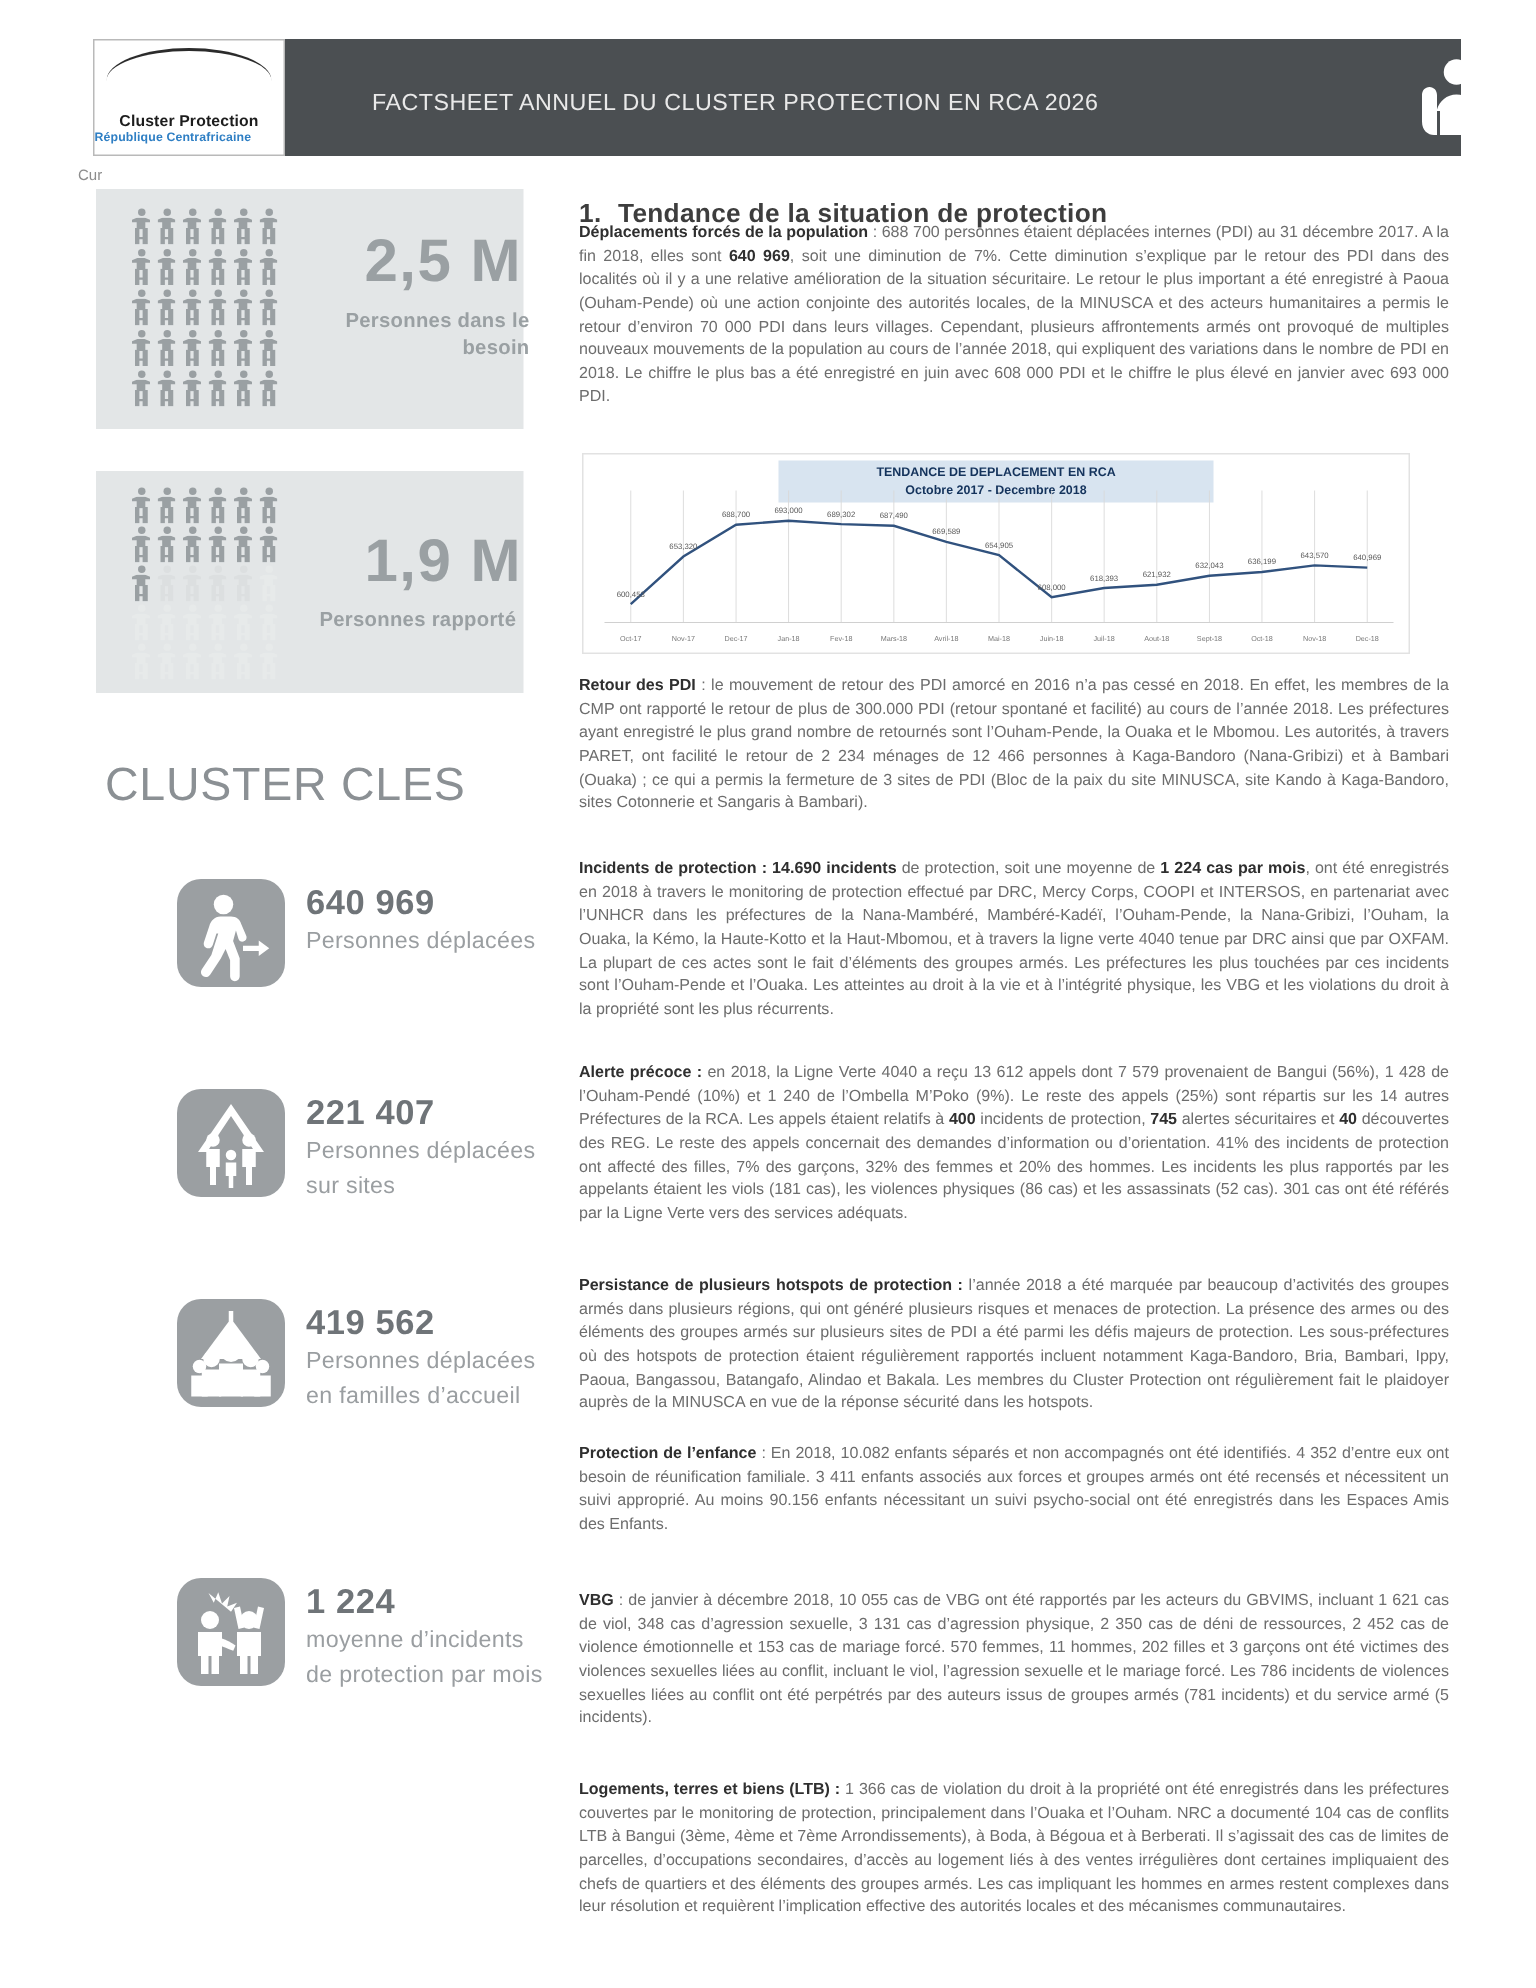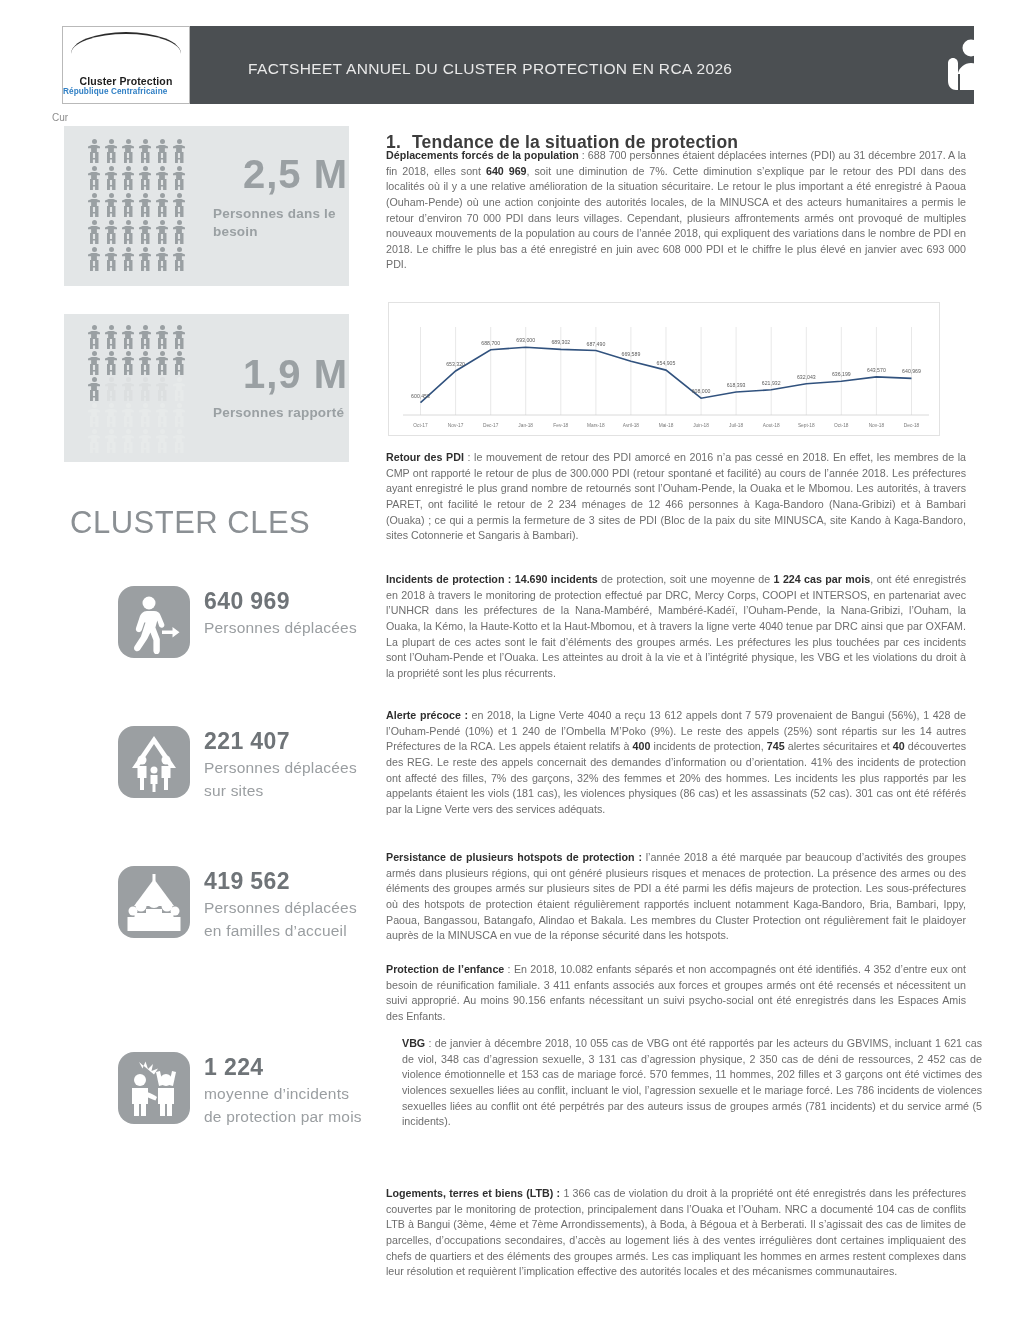--- a/index.html
+++ b/index.html
@@ -175,21 +175,21 @@
   }
   .big-lbl {
     position: absolute;
     font-size: 13.5px;
     font-weight: bold;
     color: #9aa0a3;
     line-height: 1.35;
     letter-spacing: .2px;
   }
   #need-num   { left: 212px; top: 152px; }
-  #need-lbl   { left: 213px; top: 205px; width: 140px; }
+  #need-lbl   { left: 213px; top: 205px; width: 140px; text-align: right; }
   #target-num { left: 212px; top: 352px; }
   #target-lbl { left: 213px; top: 404px; width: 140px; }
 
   .chiffres {
     position: absolute;
     left: 70px;
     top: 505px;
     font-size: 31px;
     color: #8b9094;
     letter-spacing: .5px;
@@ -255,21 +255,21 @@
     text-align: justify;
     letter-spacing: 0px;
   }
   .para b { color: #2f2f2f; }
   #p-depl    { top: 148px; }
   #p-retour  { top: 450px; }
   #p-incid   { top: 572px; }
   #p-alerte  { top: 708px; }
   #p-hotspot { top: 850px; }
   #p-enfance { top: 962px; }
-  #p-vbg     { top: 1036px; margin-left: 16px; }
+  #p-vbg     { top: 1060px; }
   #p-ltb     { top: 1186px; }
 
   
   .chart-box {
     position: absolute;
     left: 388px;
     top: 302px;
     width: 552px;
     height: 134px;
     background: #ffffff;
@@ -707,20 +707,24 @@
 
 <div class="section-title">
   <span class="num">1.</span><span>Tendance de la situation de protection</span>
 </div>
 
 <div class="para" id="p-depl">
   <b>Déplacements forcés de la population</b><span> : 688 700 personnes étaient déplacées internes (PDI) au 31 décembre 2017. A la fin 2018, elles sont </span><b>640 969</b><span>, soit une diminution de 7%. Cette diminution s’explique par le retour des PDI dans des localités où il y a une relative amélioration de la situation sécuritaire. Le retour le plus important a été enregistré à Paoua (Ouham-Pende) où une action conjointe des autorités locales, de la MINUSCA et des acteurs humanitaires a permis le retour d’environ 70 000 PDI dans leurs villages. Cependant, plusieurs affrontements armés ont provoqué de multiples nouveaux mouvements de la population au cours de l’année 2018, qui expliquent des variations dans le nombre de PDI en 2018. Le chiffre le plus bas a été enregistré en juin avec 608 000 PDI et le chiffre le plus élevé en janvier avec 693 000 PDI.</span>
 </div>
 
 <div class="chart-box">
+  <div class="chart-title">
+    <span>TENDANCE DE DEPLACEMENT EN RCA</span><br>
+    <span>Octobre 2017 - Decembre 2018</span>
+  </div>
   <svg class="chart-svg" width="552" height="134" viewBox="0 0 552 134">
     <g id="chart-grid" stroke="#d9d9d9" stroke-width="0.6">
         <line x1="31.5" x2="31.5" y1="24" y2="112"></line>
         <line x1="66.6" x2="66.6" y1="24" y2="112"></line>
         <line x1="101.7" x2="101.7" y1="24" y2="112"></line>
         <line x1="136.7" x2="136.7" y1="24" y2="112"></line>
         <line x1="171.8" x2="171.8" y1="24" y2="112"></line>
         <line x1="206.9" x2="206.9" y1="24" y2="112"></line>
         <line x1="241.9" x2="241.9" y1="24" y2="112"></line>
         <line x1="277.0" x2="277.0" y1="24" y2="112"></line>

